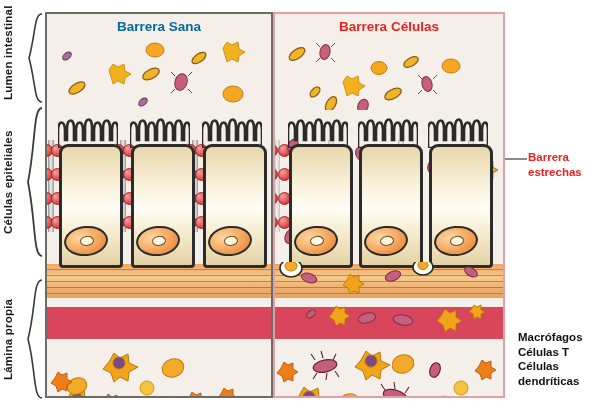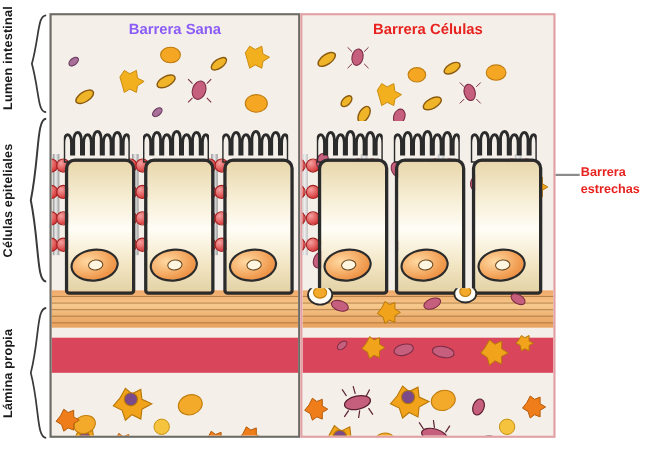--- a/index.html
+++ b/index.html
@@ -16,21 +16,21 @@
 
   
   .panel{position:absolute;overflow:hidden;background:#f4f0e9;}
   #panel-healthy{left:45px;top:12px;width:228px;height:386px;
                  border:2px solid #6d6b66;box-sizing:border-box;}
   #panel-damaged{left:273px;top:12px;width:232px;height:386px;
                  border:2px solid #e3a0a4;box-sizing:border-box;}
 
   .ptitle{position:absolute;top:5px;width:100%;text-align:center;
           font-weight:bold;font-size:13.5px;z-index:40;}
-  #title-healthy{color:#8b5cf6;}
+  #title-healthy{color:#0369a1;}
   #title-damaged{color:#e8221f;}
 
   
   .lumen{position:absolute;left:0;right:0;top:0;height:96px;background:#f4f0e9;}
   .epi{position:absolute;left:0;right:0;top:96px;height:160px;background:#f4f0e9;}
   .muscle{position:absolute;left:0;right:0;top:250px;height:34px;
           background:linear-gradient(#f0a868,#f6c98e 40%,#edb070 70%,#e8a25e);}
   .muscle .fibre{position:absolute;left:0;right:0;height:1.4px;background:#8a5a22;opacity:.55;}
   .gapwhite{position:absolute;left:0;right:0;top:284px;height:9px;background:#f4f0e9;}
   .vessel{position:absolute;left:0;right:0;top:293px;height:32px;background:#d9455b;}
@@ -441,14 +441,20 @@
     </svg>
   </div>
 
 
   <div class="leader" style="left:505px;top:158px;width:22px;"></div>
   <div class="rlabel red" style="left:528px;top:150px;">
     <div>Barrera</div>
     <div>estrechas</div>
   </div>
 
+  <div class="rlabel" style="left:518px;top:330px;">
+    <div>Macrófagos</div>
+    <div>Células T</div>
+    <div>Células</div>
+    <div>dendríticas</div>
+  </div>
 
 </div>
 
 </body></html>

